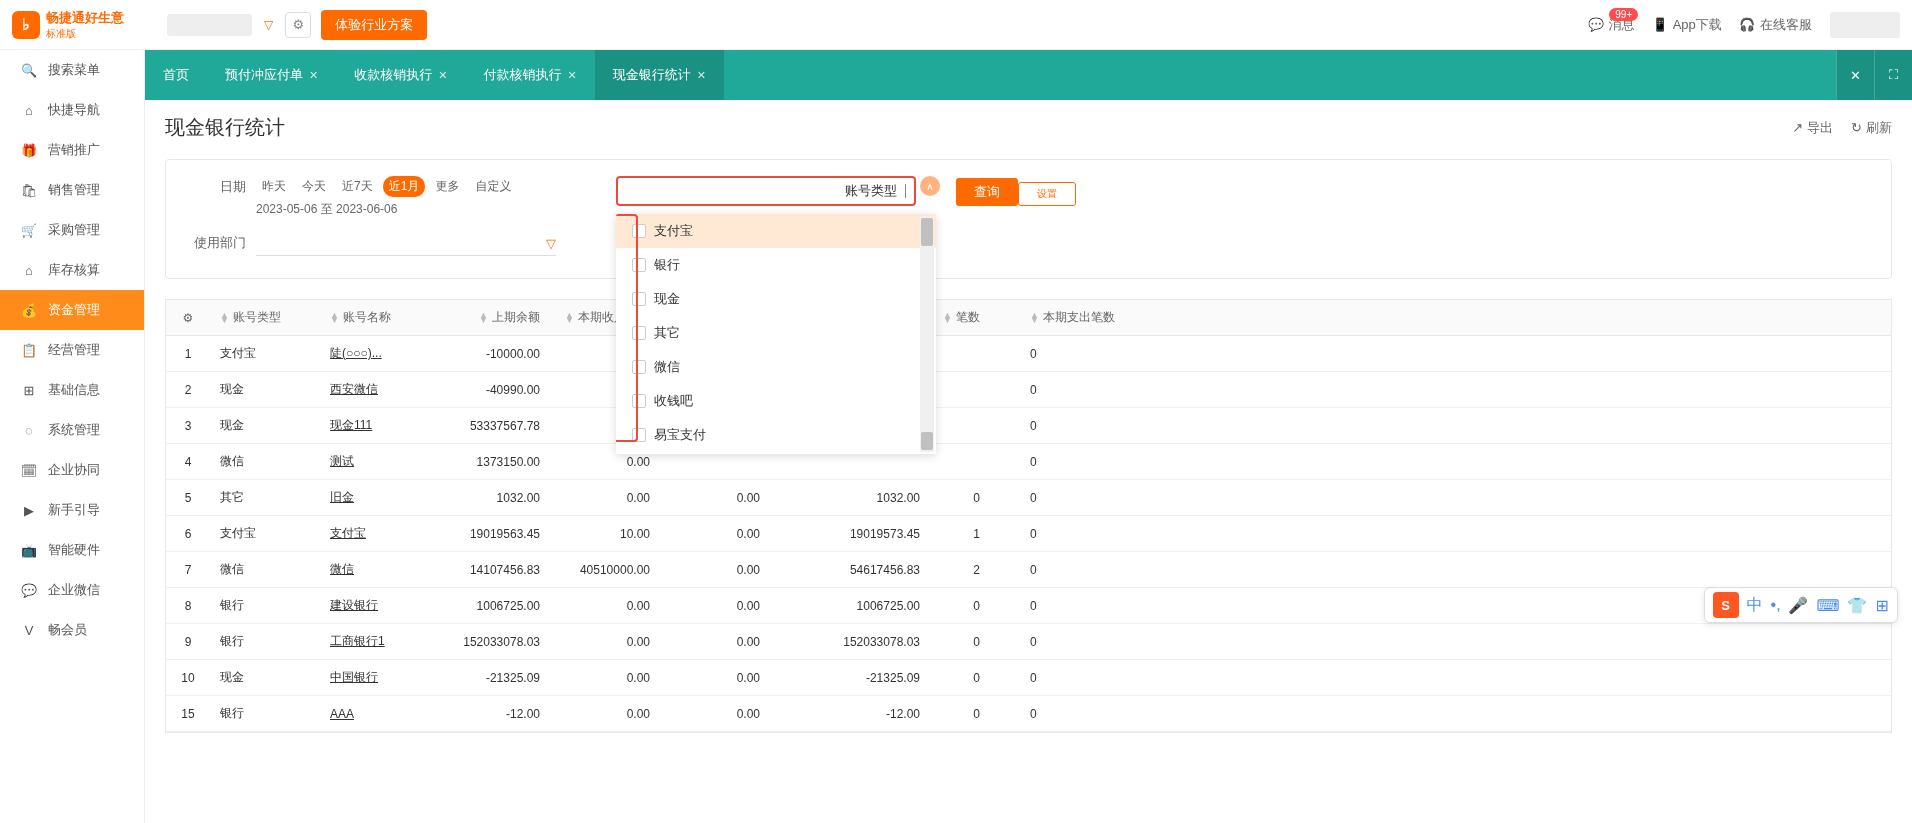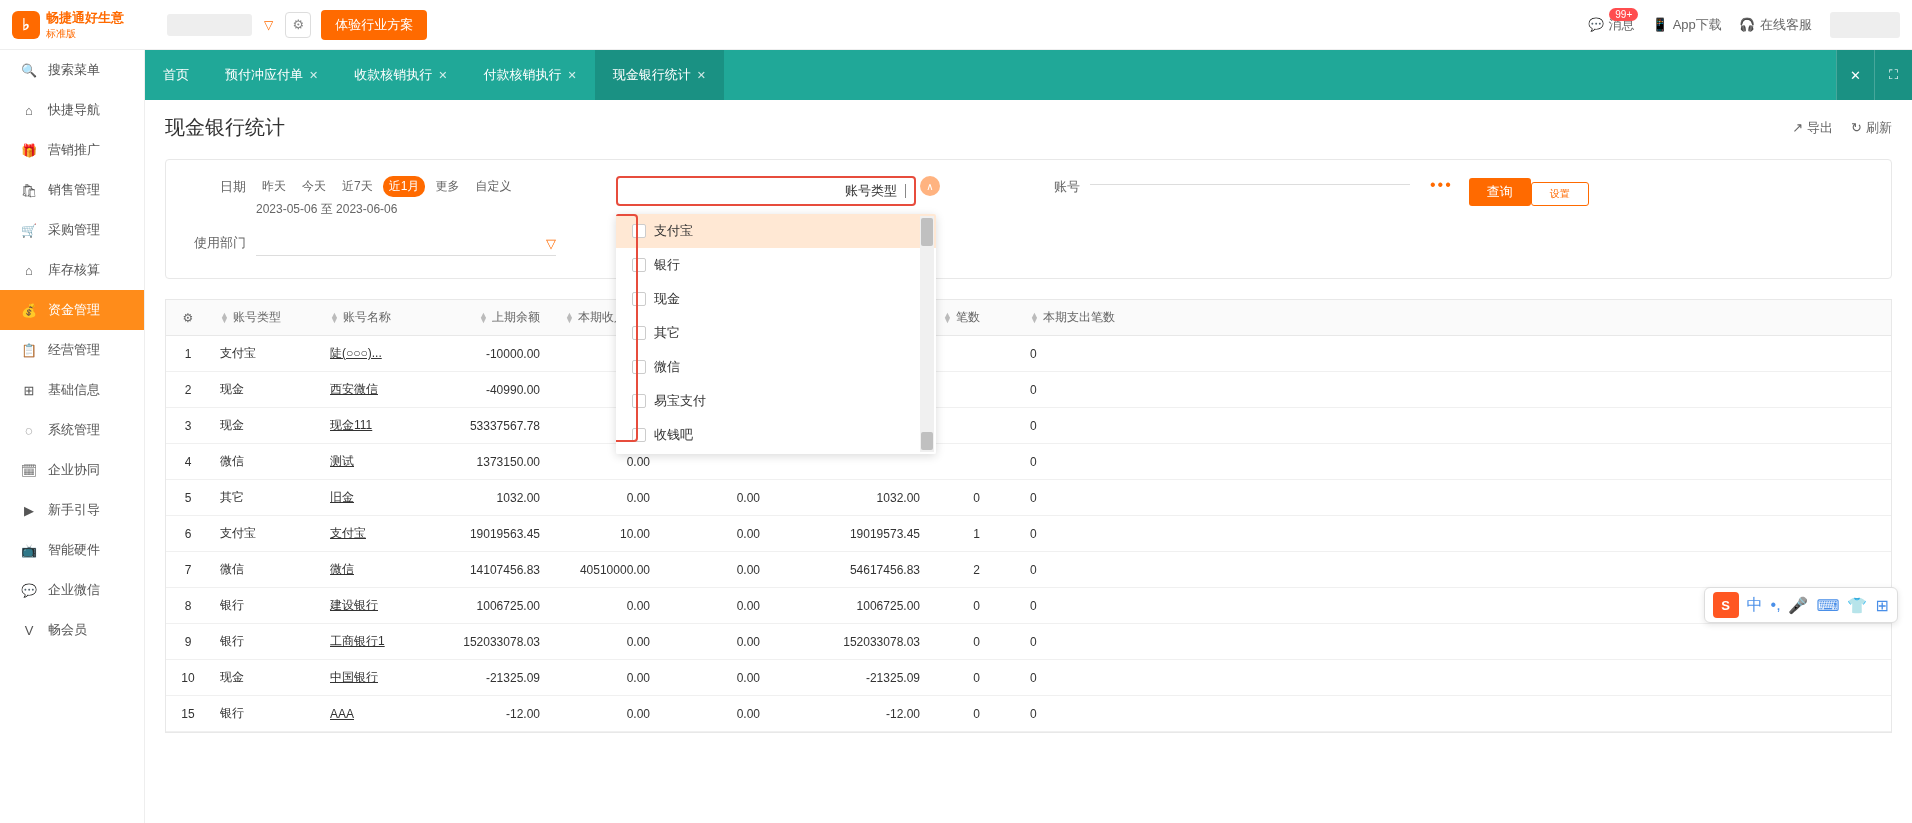--- a/index.html
+++ b/index.html
@@ -278,40 +278,35 @@
                   <div class="dd-item">
                     <span class="dd-check"></span>
                     <span>其它</span>
                   </div>
                   <div class="dd-item">
                     <span class="dd-check"></span>
                     <span>微信</span>
                   </div>
                   <div class="dd-item">
                     <span class="dd-check"></span>
+                    <span>收钱吧</span>
+                  </div>
+                  <div class="dd-item">
+                    <span class="dd-check"></span>
                     <span>易宝支付</span>
-                  </div>
-                  <div class="dd-item">
-                    <span class="dd-check"></span>
-                    <span>收钱吧</span>
                   </div>
                   <div class="dd-item"></div>
                 </div>
               <div class="dd-scroll">
                 <div class="dd-scroll-thumb" style="top:2px;height:28px"></div>
                 <div class="dd-scroll-thumb" style="bottom:2px;height:18px"></div>
               </div>
             </div>
           </div>
 
-          <div class="filter-group" style="margin-left:80px">
-            <div class="filter-label">账号</div>
-            <div class="acct-input"></div>
-            <span class="more-dots">•••</span>
-          </div>
 
           <div class="filter-right">
             <button class="query-btn">查询</button>
             <button class="settings-btn">设置</button>
           </div>
         </div>
 
         <div class="filter-row">
           <div class="filter-group" style="width:420px">
             <div class="filter-label">使用部门</div>

